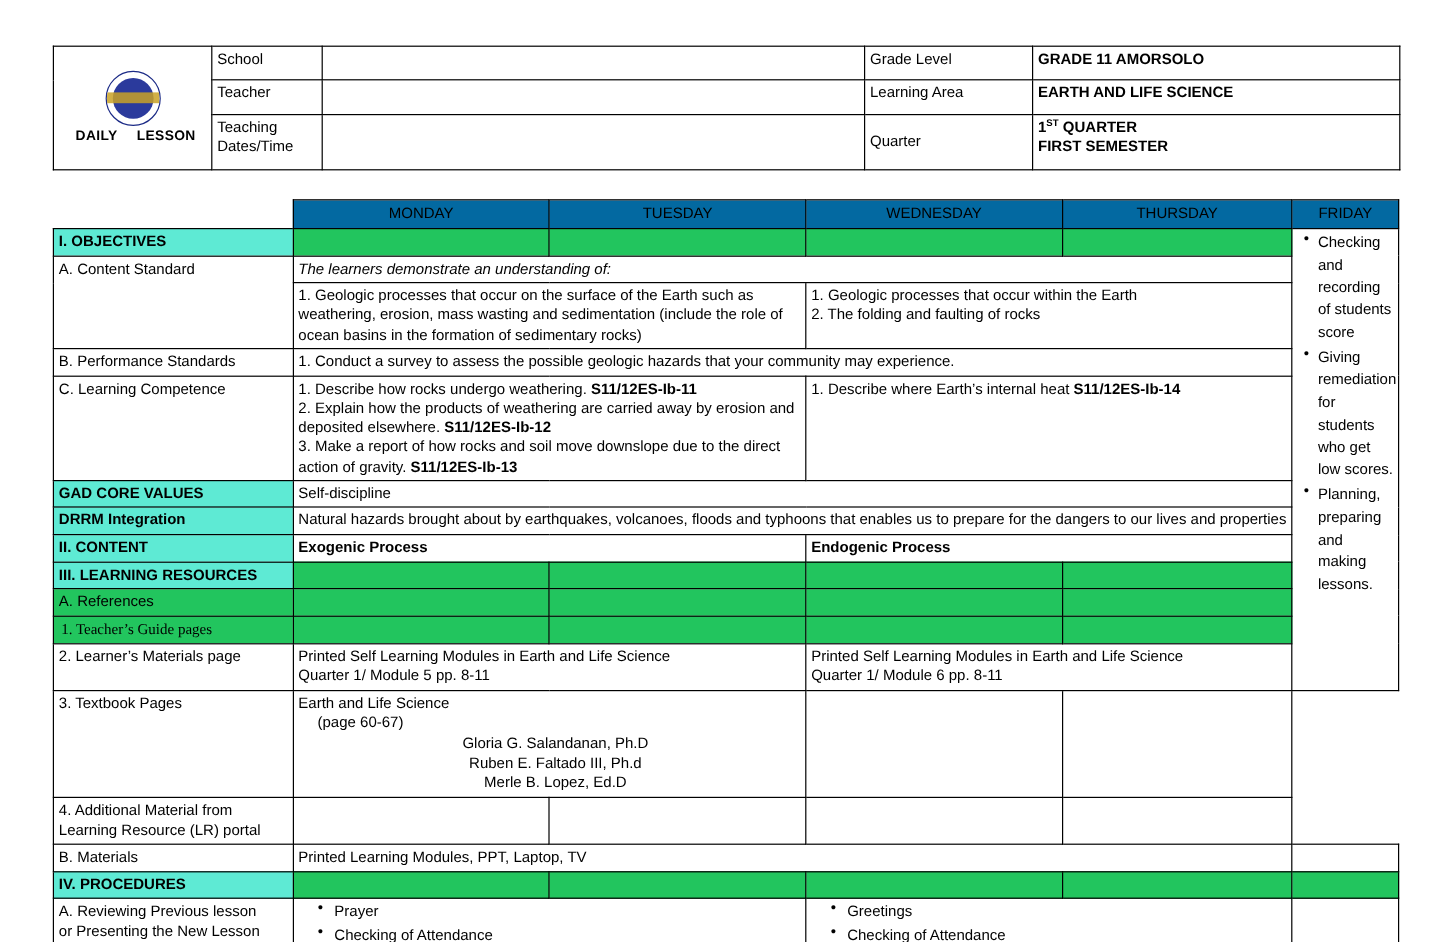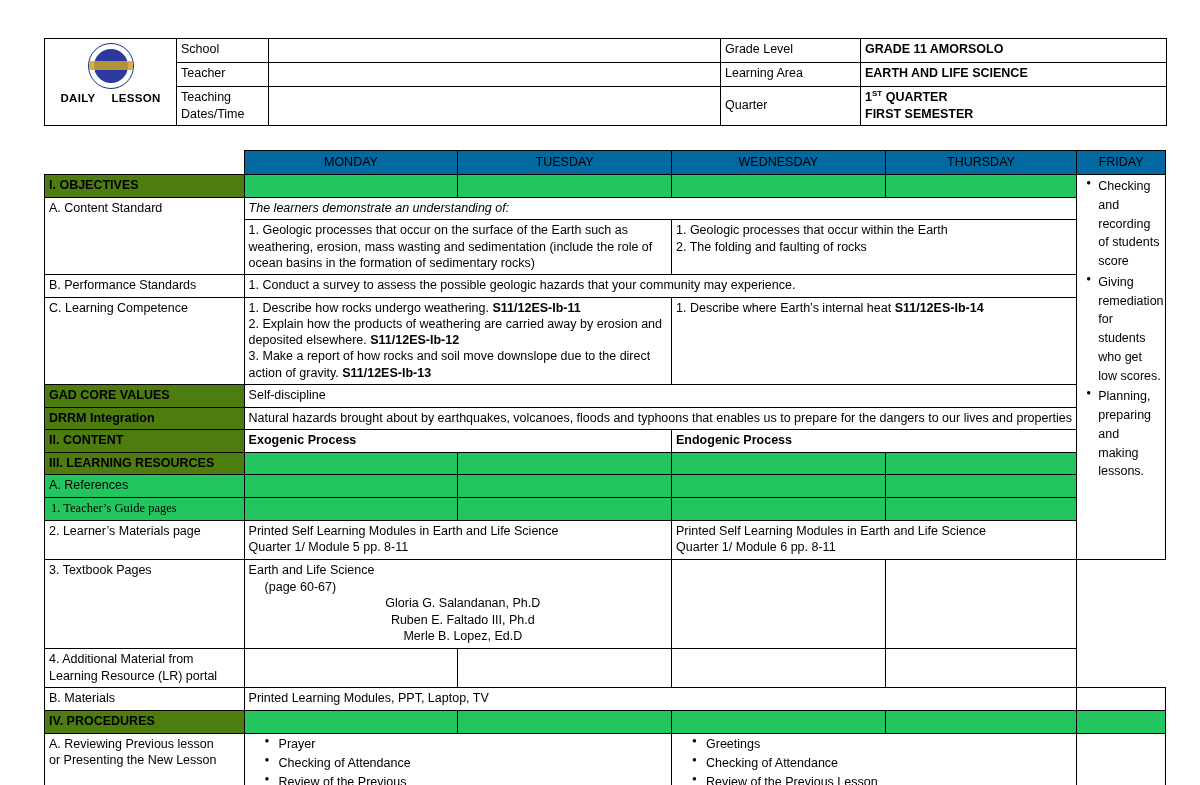--- a/index.html
+++ b/index.html
@@ -34,21 +34,21 @@
     font-size: 12.5px;
     line-height: 1.33;
   }
 
   
   .hdr td { height: 18px; }
   .logo-cell {
     width: 132px;
     text-align: center;
     vertical-align: top;
-    padding: 0;
+    padding: 16px;
   }
   .seal {
     margin: 4px auto 2px auto;
     width: 44px;
     height: 44px;
     border-radius: 50%;
     background: #ffffff;
     border: 1.5px solid #1b2a86;
     position: relative;
     overflow: hidden;
@@ -94,21 +94,21 @@
   .c-fri { width: 88px; }
 
   .dayhdr {
     text-align: center;
     background: #0369a1;
     font-size: 12.5px;
     padding: 3px 2px;
   }
   .corner { background: #ffffff; border: none; }
   .shade { background: #22c55e; }
-  .sec-title { font-weight: bold; background: #4d7c0f; }
+  .sec-title { font-weight: bold; background: #5eead4; }
   .ital { font-style: italic; }
   .tight { line-height: 1.3; }
   .pad-l { padding-left: 10px; text-align: center; }
   .pad-l2 { padding-left: 16px; }
 
   ul.bul {
     margin: 0;
     padding: 0 0 0 16px;
     list-style: none;
   }

